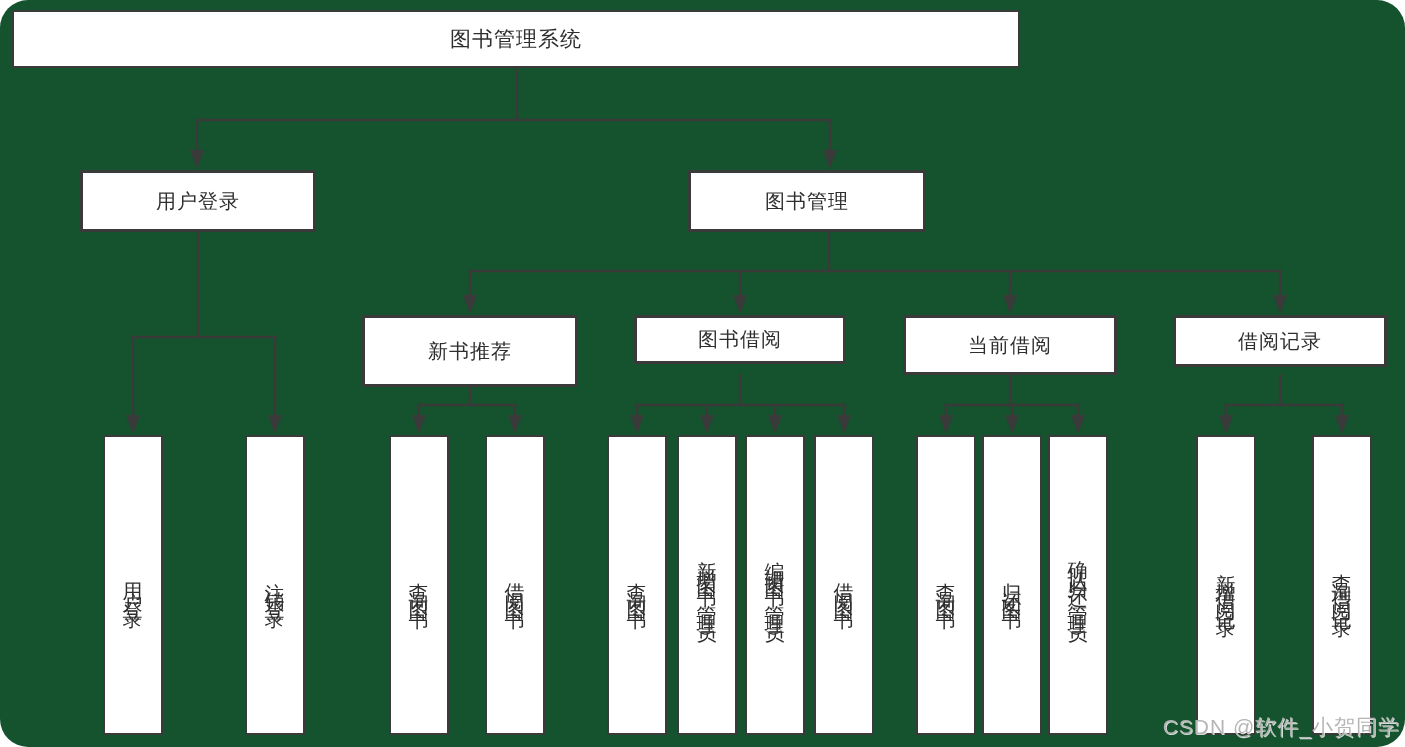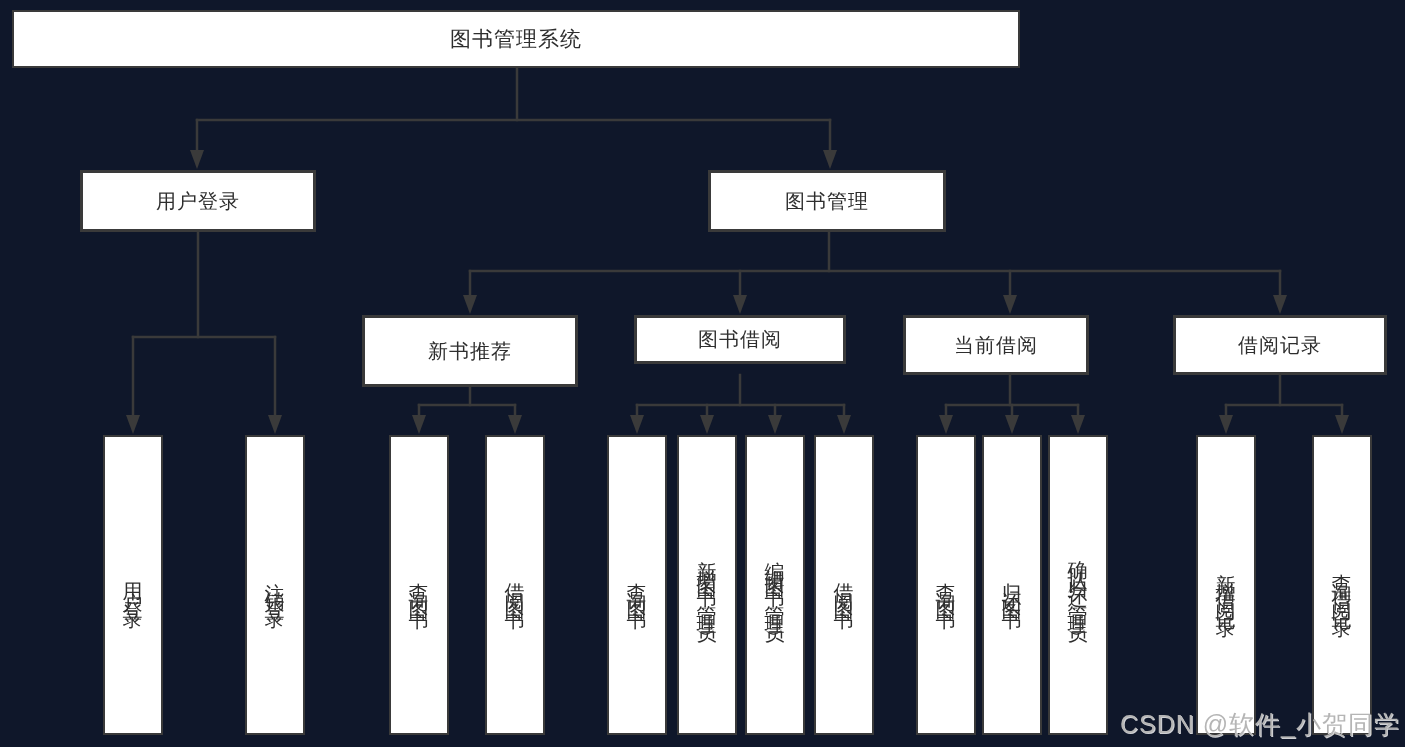--- a/index.html
+++ b/index.html
@@ -1,22 +1,23 @@
 <!DOCTYPE html>
 <html><head>
 <meta charset="utf-8">
 <style>
   html, body { margin: 0; padding: 0; background: #ffffff; }
   #canvas {
     position: relative;
     width: 1405px;
     height: 747px;
-    background: #0f172a;
+    background: #14532d;
     font-family: "Liberation Sans", "DejaVu Sans", sans-serif;
     overflow: hidden;
+    border-radius: 28px;
   }
   #connectors {
     position: absolute;
     left: 0; top: 0;
     width: 1405px; height: 747px;
   }
   .box {
     position: absolute;
     box-sizing: border-box;
     background: #ffffff;
@@ -35,21 +36,21 @@
     text-orientation: mixed;
     font-size: 20px;
     letter-spacing: 9px;
     line-height: 1;
     color: #2e2e2e;
   }
   .watermark {
     position: absolute;
     right: 5px;
     bottom: 6px;
-    font-size: 25px;
+    font-size: 21px;
     color: #b5b5b5;
     letter-spacing: 1px;
     z-index: 10;
     text-shadow: 1px 1px 0 rgba(255,255,255,0.8);
     white-space: nowrap;
   }
 </style>
 </head>
 <body>
 
@@ -122,34 +123,34 @@
     </g>
   </svg>
 
   <div class="box h root" style="left:12px; top:10px; width:1008px; height:58px;">
     <span class="label">图书管理系统</span>
   </div>
 
   <div class="box h" style="left:80px; top:170px; width:236px; height:62px;">
     <span class="label">用户登录</span>
   </div>
-  <div class="box h" style="left:708px; top:170px; width:238px; height:62px;">
+  <div class="box h" style="left:688px; top:170px; width:238px; height:62px;">
     <span class="label">图书管理</span>
   </div>
 
   <div class="box h" style="left:362px; top:315px; width:216px; height:72px;">
     <span class="label">新书推荐</span>
   </div>
   <div class="box h" style="left:634px; top:315px; width:212px; height:49px;">
     <span class="label">图书借阅</span>
   </div>
-  <div class="box h" style="left:903px; top:315px; width:186px; height:60px;font-family:Liberation Serif, serif;">
+  <div class="box h" style="left:903px; top:315px; width:214px; height:60px;font-family:Liberation Serif, serif;">
     <span class="label">当前借阅</span>
   </div>
-  <div class="box h" style="left:1173px; top:315px; width:214px; height:60px;">
+  <div class="box h" style="left:1173px; top:315px; width:214px; height:52px;">
     <span class="label">借阅记录</span>
   </div>
 
   <div class="box v" style="left:103px; top:435px; width:60px; height:300px;">
     <span class="label">用户登录</span>
   </div>
   <div class="box v" style="left:245px; top:435px; width:60px; height:300px;">
     <span class="label">注销登录</span>
   </div>
 

